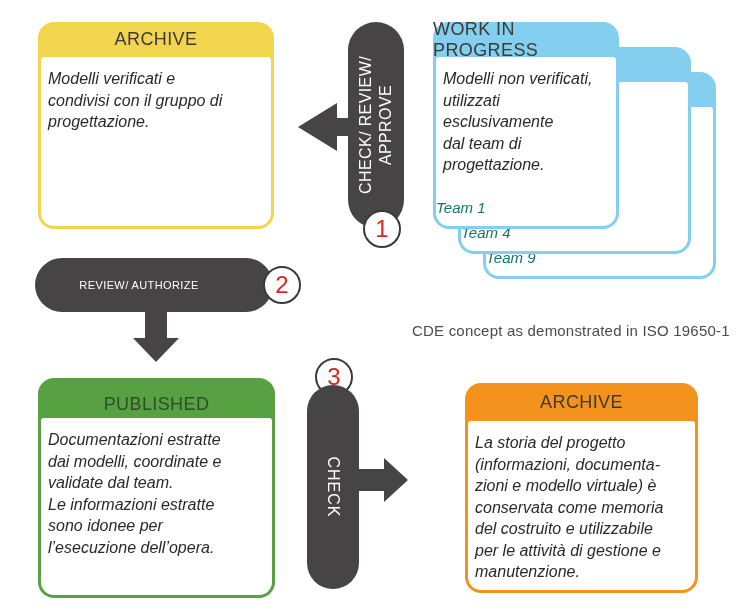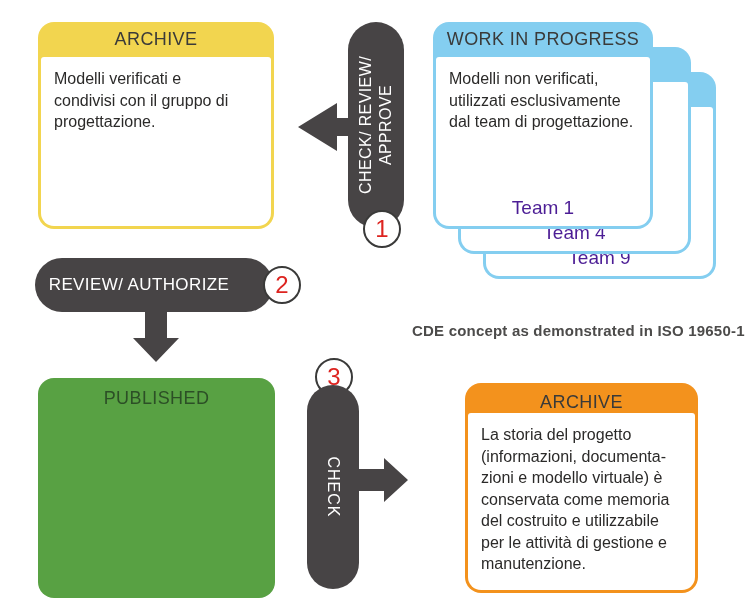--- a/index.html
+++ b/index.html
@@ -10,61 +10,61 @@
 
   
   .card { position:absolute; border-radius:16px; box-sizing:border-box; }
   .card .hdr {
     height:35px; display:flex; align-items:center; justify-content:center;
     font-size:18px; color:#3A3A39; letter-spacing:.4px;
   }
   .card .bd {
     position:absolute; left:3px; right:3px; top:35px; bottom:3px;
     background:#ffffff; border-radius:3px 3px 13px 13px;
-    padding:11px 13px; box-sizing:border-box;
-    font-size:16px; line-height:21.5px; color:#2B2A29; white-space:pre-line;
+    padding:11px 7px; box-sizing:border-box;
+    font-size:16px; line-height:21.5px; color:#2B2A29; white-space:pre-line;font-style:italic;
   }
   .yellow { background:var(--yellow,#F2D54F); }
   .blue   { background:var(--blue,#84CEF0); }
   .green  { background:var(--green,#58A143); }
   .orange { background:var(--orange,#F3921D);margin-left:28px; }
 
   #shared    { left:38px;  top:22px;  width:236px; height:207px; }
-  #wip1      { left:433px; top:22px;  width:220px; height:207px; z-index:6; }
+  #wip1      { left:433px; top:22px;  width:186px; height:207px; z-index:6; }
   #wip2      { left:458px; top:47px;  width:233px; height:207px; z-index:5; }
   #wip3      { left:483px; top:72px;  width:233px; height:207px; z-index:4; }
   #published { left:38px;  top:378px; width:237px; height:220px; }
   #archive   { left:437px; top:383px; width:233px; height:210px; }
 
-  .green .hdr  { height:40px; color:#2C4F26; }
+  .green .hdr  { height:40px; color:#2C4F26;margin-top:6px; }
   .green .bd   { top:40px; }
   .orange .hdr { height:38px; }
-  .orange .bd  { top:30px; }
+  .orange .bd  { top:38px; }
 
   .team {
     position:absolute; left:0; right:0; bottom:8px;
-    text-align:center; font-size:19px; color:#4c1d95;
+    font-size:15px; color:#0f766e;
   }
 
   
   .pill { position:absolute; background:var(--dark,#474445); }
   #pill1 { left:348px; top:22px;  width:56px; height:206px; border-radius:28px; z-index:2; }
   #pill2 { left:35px;  top:258px; width:238px; height:54px; border-radius:27px; }
   #pill3 { left:307px; top:385px; width:52px; height:204px; border-radius:26px; z-index:2; }
 
   .vlabel {
     position:absolute; top:50%; left:50%; width:180px;
     transform:translate(-50%,-50%) rotate(-90deg);
     color:#ffffff; font-size:16px; line-height:20px; text-align:center;
     letter-spacing:.4px; white-space:pre-line;
   }
   .vlabel.cw { transform:translate(-50%,-50%) rotate(90deg); letter-spacing:1px; }
   .hlabel {
     position:absolute; inset:0; display:flex; align-items:center; justify-content:center;
-    padding-right:30px; color:#ffffff; font-size:17px; letter-spacing:.4px;
+    padding-right:30px; color:#ffffff; font-size:11px; letter-spacing:.4px;
   }
 
   
   .badge {
     position:absolute; width:38px; height:38px; border-radius:50%;
     background:#ffffff; border:2px solid #3A3A39; box-sizing:border-box;
     display:flex; align-items:center; justify-content:center;
     font-size:24px; color:var(--red,#DD2420); z-index:3;
   }
   #badge1 { left:363px; top:210px; }
@@ -73,21 +73,21 @@
 
   
   .arrow { position:absolute; color:var(--dark,#474445); }
   #arrow1 { left:298px; top:103px; }
   #arrow2 { left:133px; top:312px; }
   #arrow3 { left:358px; top:458px; }
 
   
   #caption {
     position:absolute; left:412px; top:322px;
-    font-size:15px; color:#4C4B4A; letter-spacing:.2px;font-weight:bold;
+    font-size:15px; color:#4C4B4A; letter-spacing:.2px;
   }
 </style>
 </head>
 <body>
 
 <div class="canvas">
 
   <div class="card blue" id="wip3">
     <div class="hdr"></div>
     <div class="bd">
@@ -134,20 +134,26 @@
     <span>2</span>
   </div>
   <svg class="arrow" id="arrow2" width="46" height="50" viewBox="0 0 46 50">
     <polygon fill="currentColor" points="12,0 34,0 34,26 46,26 23,50 0,26 12,26"></polygon>
   </svg>
 
   <div id="caption">CDE concept as demonstrated in ISO 19650-1</div>
 
   <div class="card green" id="published">
     <div class="hdr">PUBLISHED</div>
+    <div class="bd">Documentazioni estratte
+dai modelli, coordinate e
+validate dal team.
+Le informazioni estratte
+sono idonee per
+l’esecuzione dell’opera.</div>
   </div>
 
   <div class="badge" id="badge3">
     <span>3</span>
   </div>
   <div class="pill" id="pill3">
     <div class="vlabel cw">CHECK</div>
   </div>
   <svg class="arrow" id="arrow3" width="50" height="44" viewBox="0 0 50 44">
     <polygon fill="currentColor" points="0,11 26,11 26,0 50,22 26,44 26,33 0,33"></polygon>

